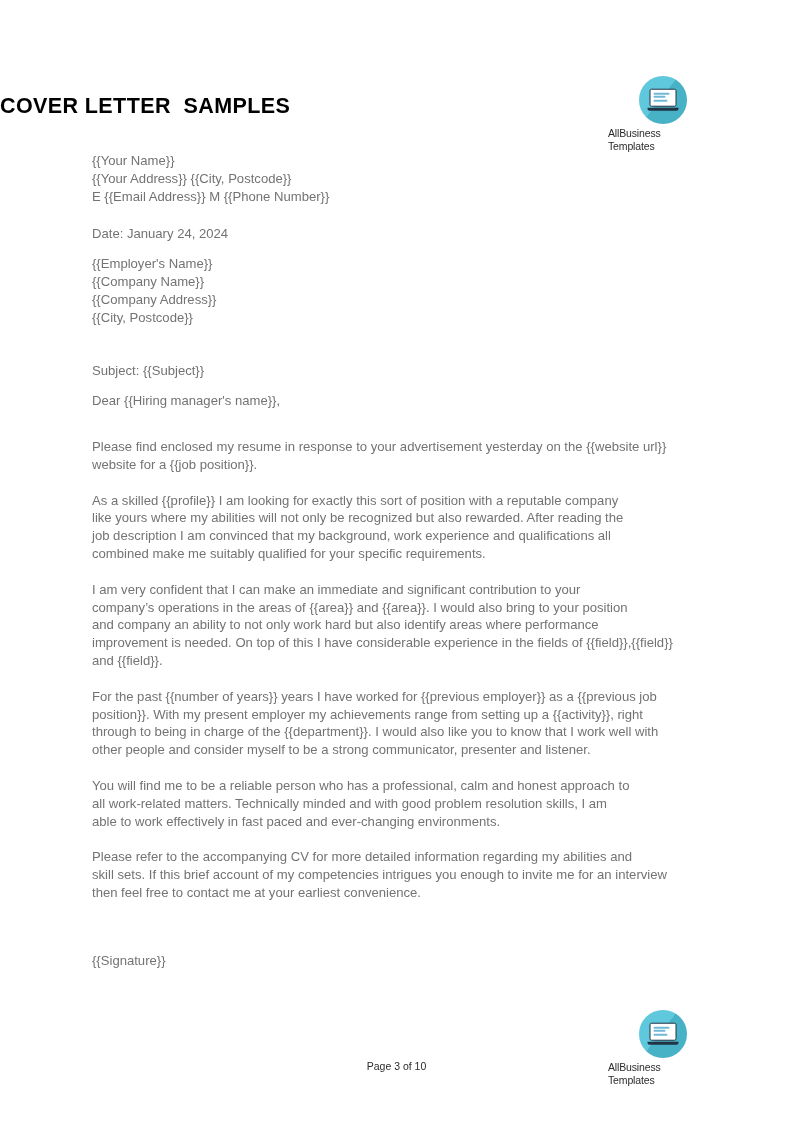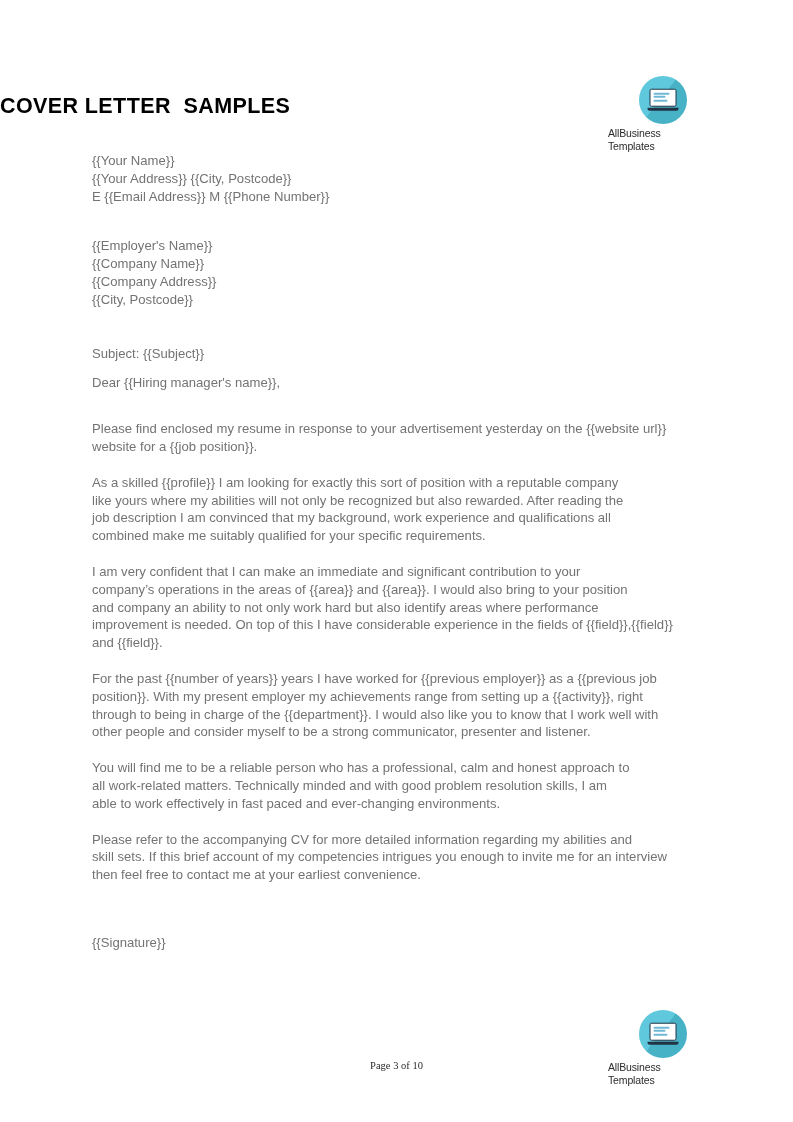--- a/index.html
+++ b/index.html
@@ -139,21 +139,21 @@
     white-space: pre-line;
   }
 
   
   .page-footer {
     position: absolute;
     left: 0;
     top: 1060px;
     width: 793px;
     text-align: center;
-    font-family: Liberation Serif, serif;
+    font-family: Liberation Sans, sans-serif;
     font-size: 10.5px;
     color: #2b2b2b;
   }
 </style>
 </head>
 <body>
 
 <div class="page">
 
   <div class="doc-title">COVER LETTER  SAMPLES</div>
@@ -177,20 +177,21 @@
   </div>
 
   <div class="letter">
 
     <p class="blk">{{Your Name}}
 {{Your Address}} {{City, Postcode}}
 E {{Email Address}} M {{Phone Number}}</p>
 
     <div class="gap-20"></div>
 
+    <p class="blk">Date:  January 24, 2024</p>
 
     <div class="gap-12"></div>
 
     <p class="blk">{{Employer's Name}}
 {{Company Name}}
 {{Company Address}}
 {{City, Postcode}}</p>
 
     <div class="gap-36"></div>
 

